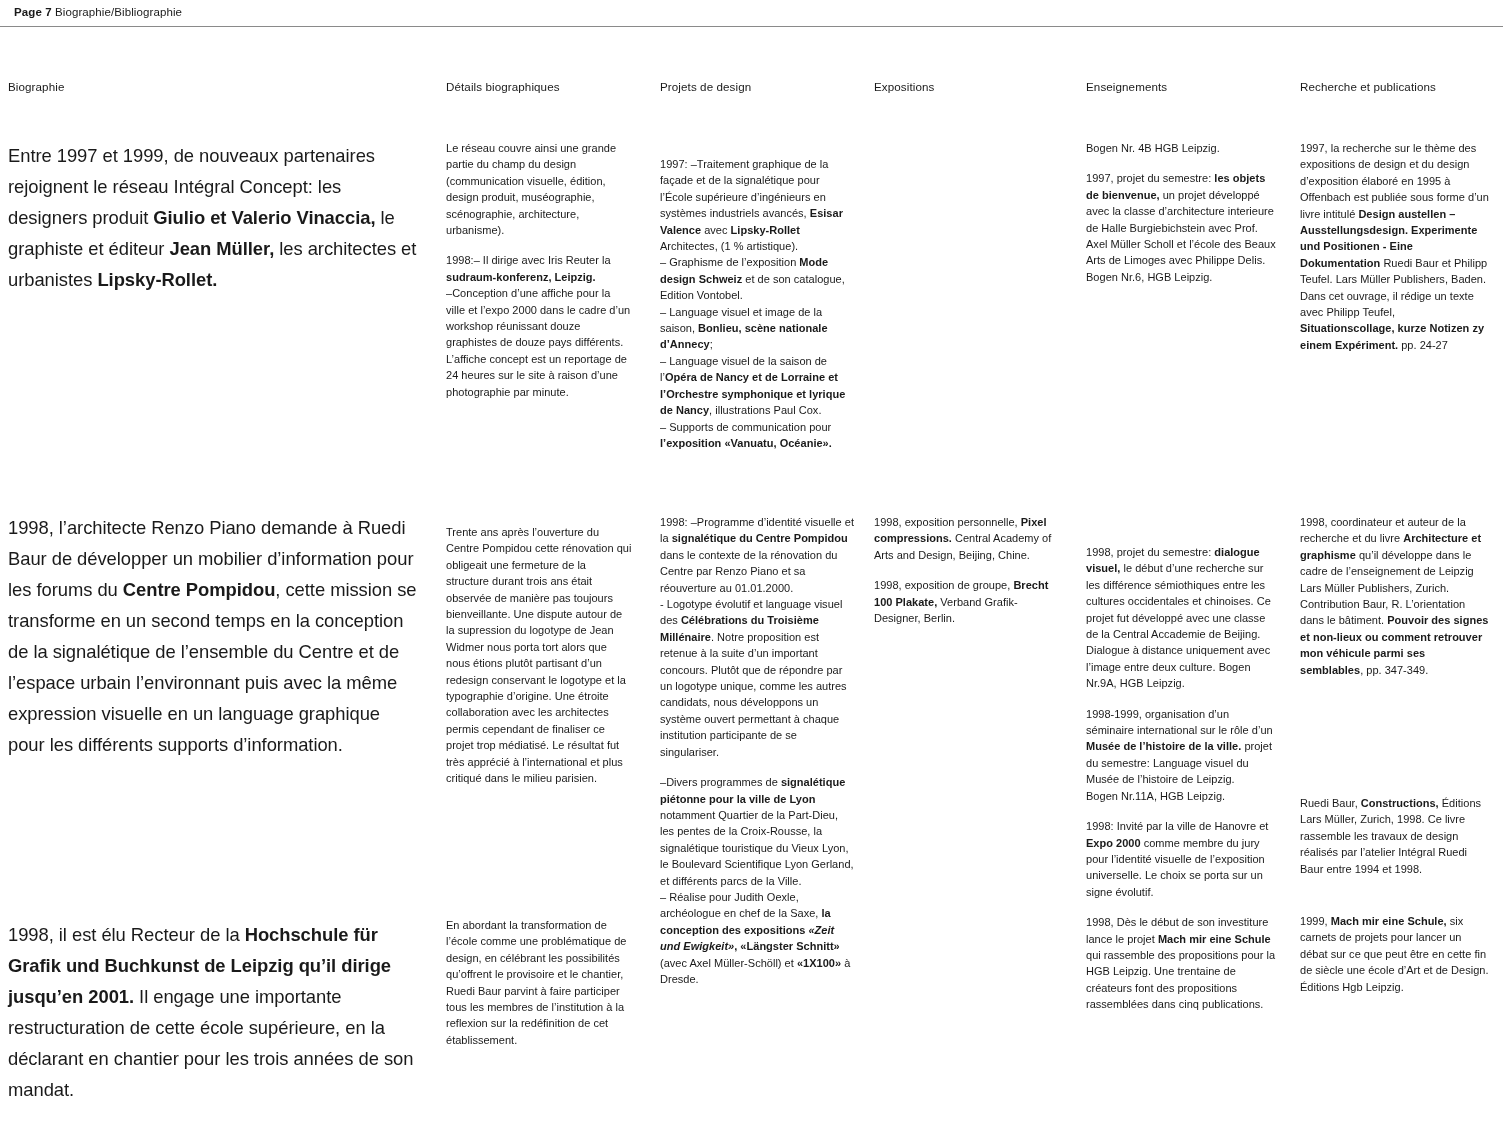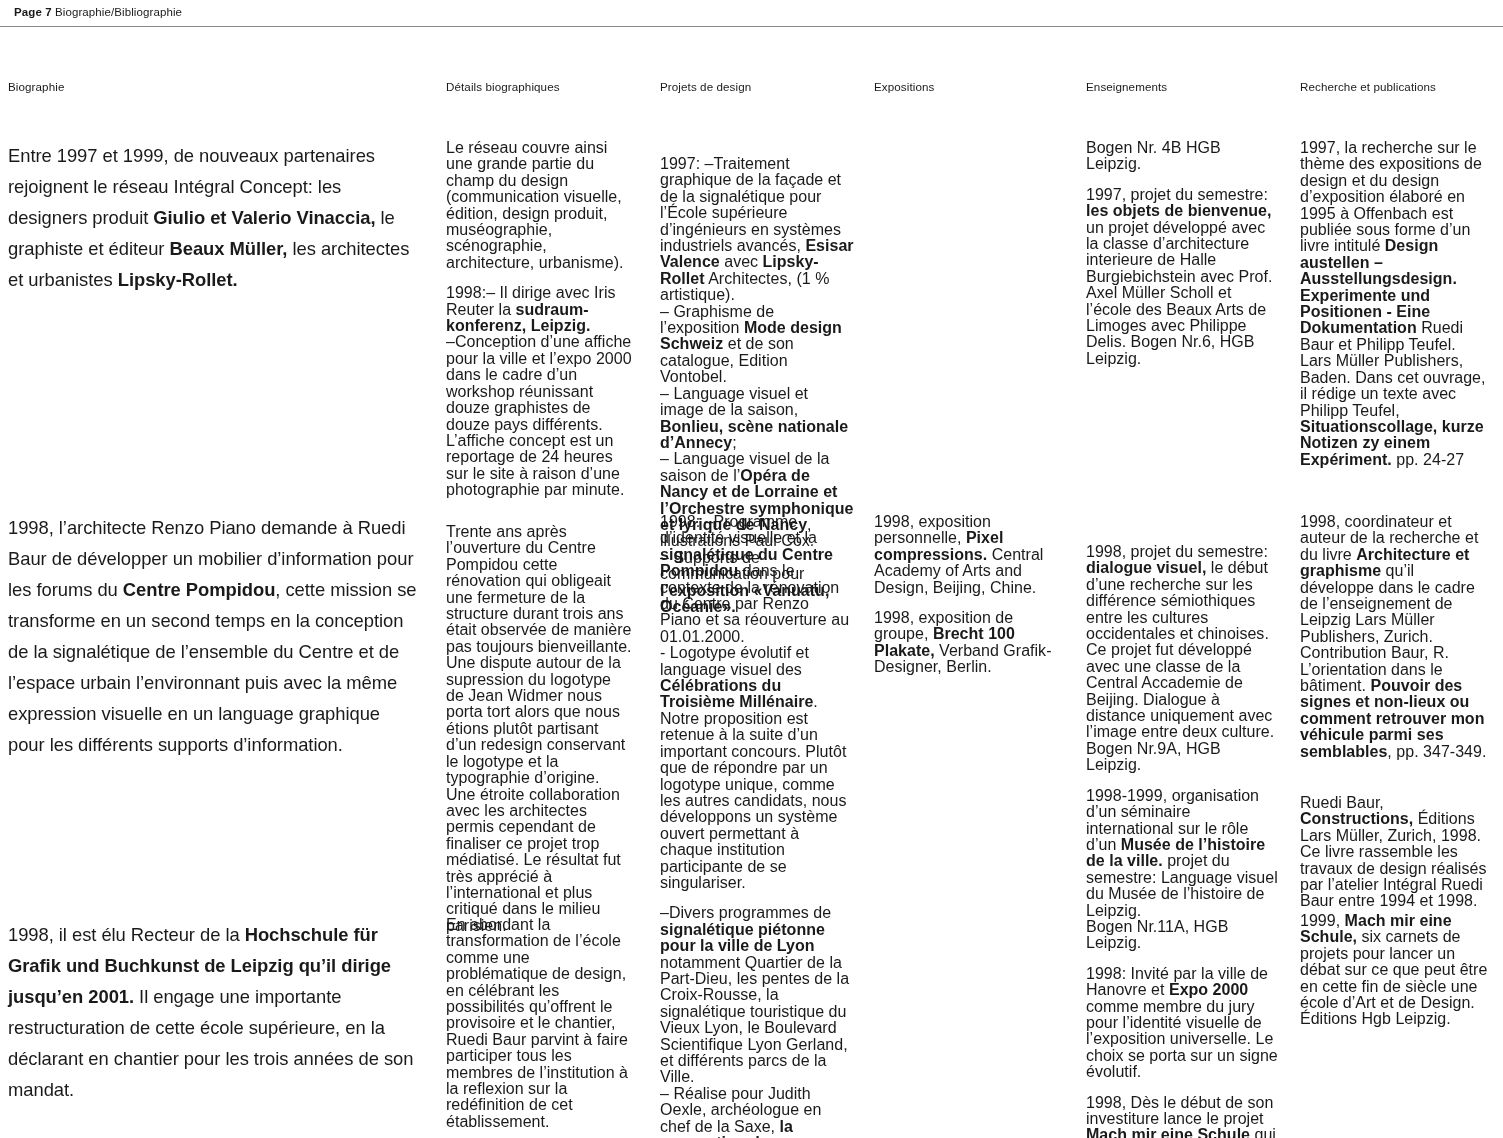--- a/index.html
+++ b/index.html
@@ -86,21 +86,21 @@
     letter-spacing: -0.05px;
     margin: 0 0 0 0;
   }
   .c0 .para b { font-weight: bold; }
   .c0 .blk-1 { position: absolute; top: 0px;   left: 0; width: 410px; }
   .c0 .blk-2 { position: absolute; top: 372px; left: 0; width: 410px; }
   .c0 .blk-3 { position: absolute; top: 779px; left: 0; width: 410px; }
 
   
   .small {
-    font-size: 16px;
+    font-size: 11px;
     line-height: 16.4px;
     letter-spacing: 0.02px;
   }
   .small p { margin: 0 0 14px 0; }
   .small p:last-child { margin-bottom: 0; }
   .small b { font-weight: bold; }
   .small i { font-style: italic; font-weight: bold; }
 
   .blk { position: absolute; left: 0; }
 
@@ -139,21 +139,21 @@
     <div class="col-head" style="left:446px;">Détails biographiques</div>
     <div class="col-head" style="left:660px;">Projets de design</div>
     <div class="col-head" style="left:874px;">Expositions</div>
     <div class="col-head" style="left:1086px;">Enseignements</div>
     <div class="col-head" style="left:1300px;">Recherche et publications</div>
   </div>
 
   <div class="cols">
 
     <div class="col c0">
-      <div class="para blk-1">Entre 1997 et 1999, de nouveaux partenaires rejoignent le réseau Intégral Concept: les designers produit <b>Giulio et Valerio Vinaccia,</b> le graphiste et éditeur <b>Beaux Müller,</b> les architectes et urbanistes <b>Lipsky-Rollet.</b></div>
+      <div class="para blk-1">Entre 1997 et 1999, de nouveaux partenaires rejoignent le réseau Intégral Concept: les designers produit <b>Giulio et Valerio Vinaccia,</b> le graphiste et éditeur <b>Jean Müller,</b> les architectes et urbanistes <b>Lipsky-Rollet.</b></div>
       <div class="para blk-2">1998, l’architecte Renzo Piano demande à Ruedi Baur de développer un mobilier d’information pour les forums du <b>Centre Pompidou</b>, cette mission se transforme en un second temps en la conception de la signalétique de l’ensemble du Centre et de l’espace urbain l’environnant puis avec la même expression visuelle en un language graphique pour les différents supports d’information.</div>
       <div class="para blk-3">1998, il est élu Recteur de la <b>Hochschule für Grafik und Buchkunst de Leipzig qu’il dirige jusqu’en 2001.</b> Il engage une importante restructuration de cette école supérieure, en la déclarant en chantier pour les trois années de son mandat.</div>
     </div>
 
     <div class="col c1">
       <div class="small blk b1">
           <p>Le réseau couvre ainsi une grande partie du champ du design (communication visuelle, édition, design produit, muséographie, scénographie, architecture, urbanisme).</p>
           <p>1998:–  Il dirige avec Iris Reuter la <b>sudraum-konferenz, Leipzig.</b><br>–Conception d’une affiche pour la ville et l’expo 2000 dans le cadre d’un workshop réunissant douze graphistes de douze pays différents. L’affiche concept est un reportage de 24 heures sur le site à raison d’une photographie par minute.</p>
         </div>
       <div class="small blk b2">

